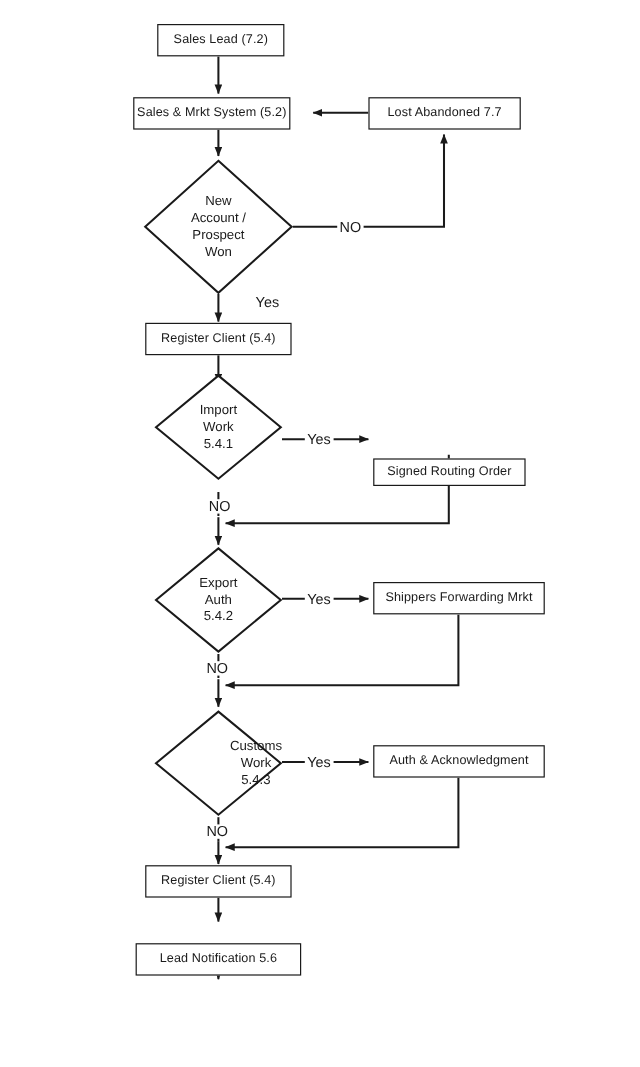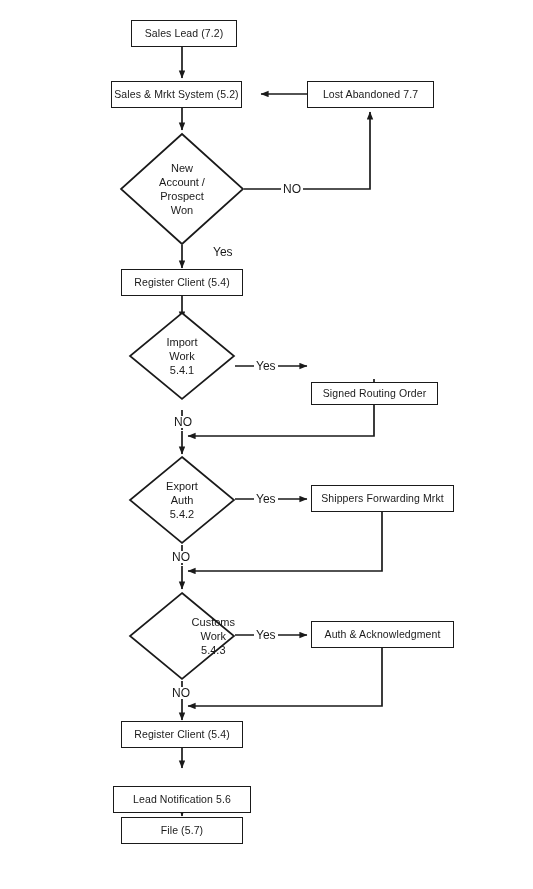--- a/index.html
+++ b/index.html
@@ -155,23 +155,20 @@
   </div>
 
   <div class="node-box" style="left:121px; top:721px; width:122px; height:27px;">
     <span>Register Client (5.4)</span>
   </div>
 
   <div class="node-box" style="left:113px; top:769px; width:138px; height:27px;margin-top:17px;">
     <span>Lead Notification 5.6</span>
   </div>
 
-  <div class="node-box" style="left:121px; top:817px; width:122px; height:27px;">
-    <span>File (5.7)</span>
-  </div>
 
   <div class="node-diamond" style="left:120px; top:133px; width:124px; height:112px;">
     <svg width="124" height="112" viewBox="0 0 124 112">
       <polygon points="62,1 123,56 62,111 1,56" fill="#ffffff" stroke="#1a1a1a" stroke-width="1.7"></polygon>
     </svg>
     <span class="diamond-label">New
 Account /
 Prospect
 Won</span>
   </div>

